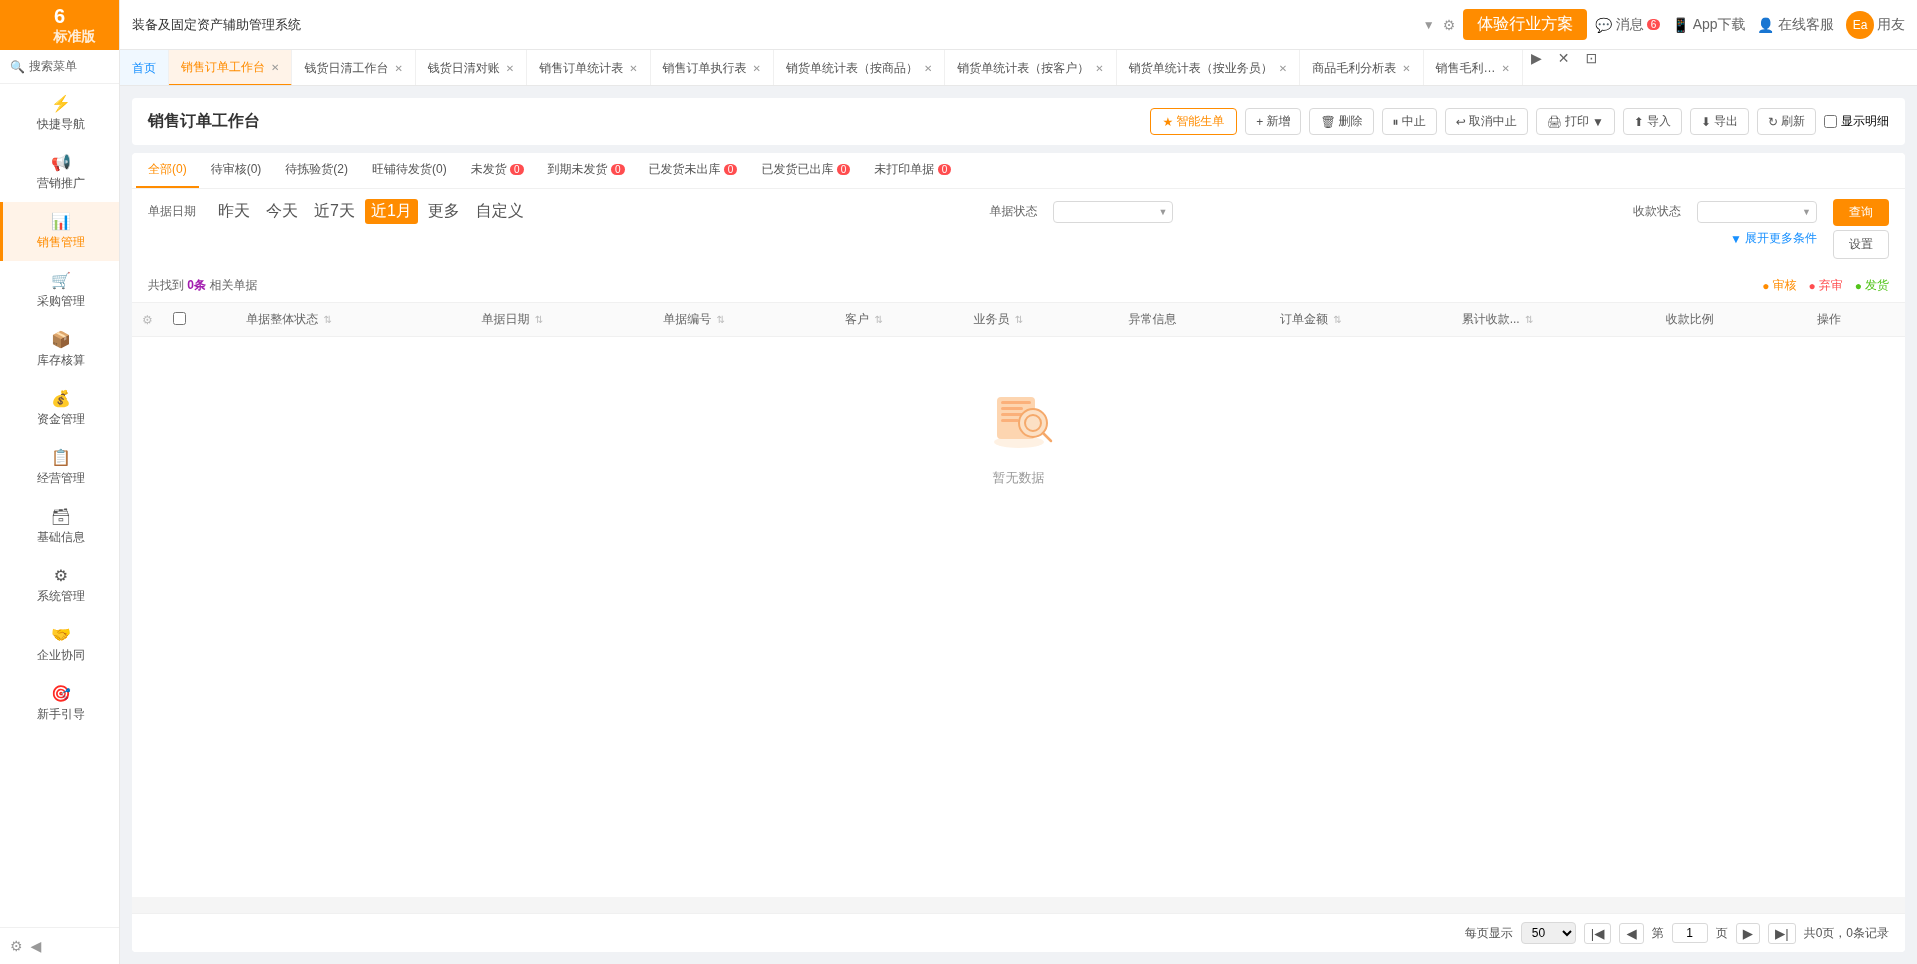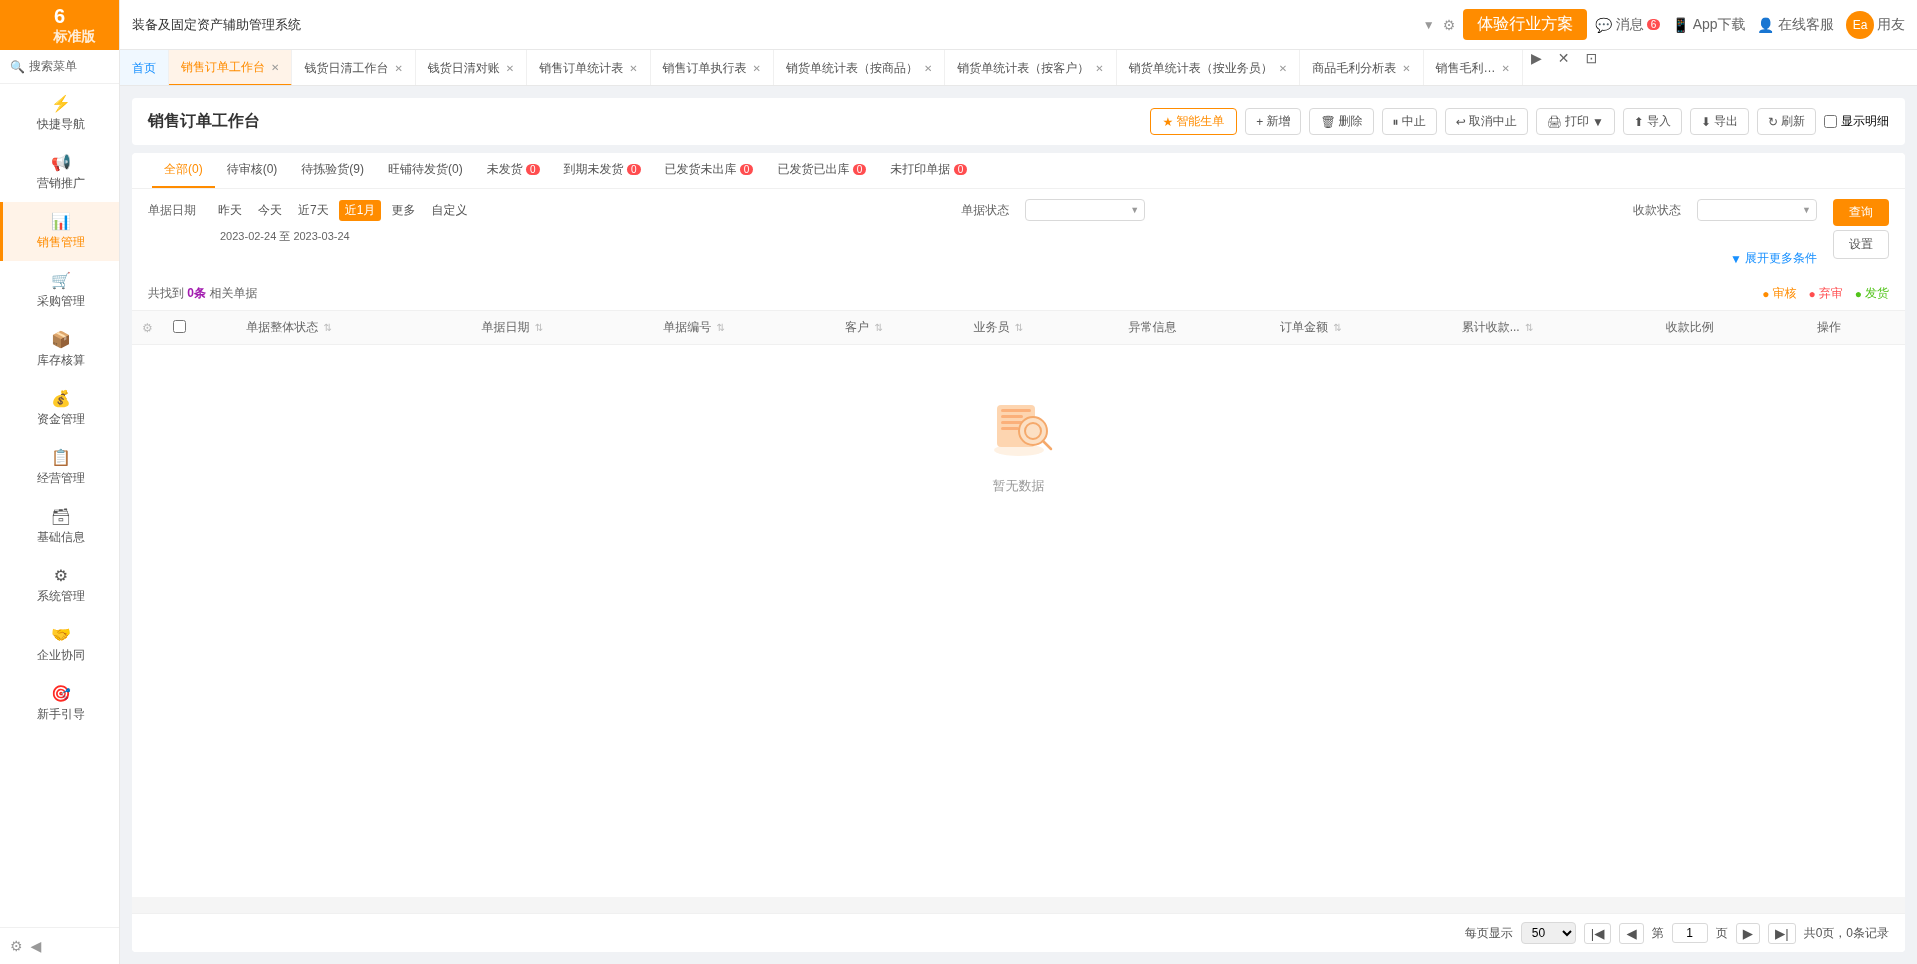--- a/index.html
+++ b/index.html
@@ -147,21 +147,21 @@
       border-radius: 4px;
     }
     .page-title { font-size: 16px; font-weight: bold; color: #333; }
     .page-actions { display: flex; gap: 8px; align-items: center; }
     .btn-smart { background: #fff; border: 1px solid #ff8c00; color: #ff8c00; padding: 4px 12px; border-radius: 4px; cursor: pointer; font-size: 12px; display: flex; align-items: center; gap: 3px; }
     .btn-action { background: #fff; border: 1px solid #d9d9d9; color: #555; padding: 4px 10px; border-radius: 4px; cursor: pointer; font-size: 12px; display: flex; align-items: center; gap: 3px; }
 
     
     .sub-tabs {
       background: #fff;
-      padding: 0 20px;
+      padding: 0 4px;
       display: flex;
       gap: 0;
       border-radius: 4px 4px 0 0;
       border-bottom: 1px solid #f0f0f0;
     }
     .sub-tab {
       padding: 8px 12px;
       cursor: pointer;
       color: #555;
       font-size: 12px;
@@ -184,21 +184,21 @@
       flex-wrap: wrap;
       margin-bottom: 6px;
     }
     .filter-label { color: #666; font-size: 12px; white-space: nowrap; }
     .filter-date-options { display: flex; gap: 4px; align-items: center; }
     .filter-date-option {
       padding: 2px 6px;
       border-radius: 3px;
       cursor: pointer;
       color: #555;
-      font-size: 12px;
+      font-size: 16px;
     }
     .filter-date-option.active-month {
       background: #ff8c00;
       color: #fff;
       border-radius: 3px;
     }
     .filter-date-text { color: #666; font-size: 11px; margin-top: 2px; }
     .filter-select {
       border: 1px solid #d9d9d9;
       border-radius: 4px;
@@ -506,21 +506,21 @@
     <div class="content-wrapper">
 
       <div class="sub-tabs">
         <div class="sub-tab active">
           <span>全部(0)</span>
         </div>
         <div class="sub-tab">
           <span>待审核(0)</span>
         </div>
         <div class="sub-tab">
-          <span>待拣验货(9)</span>
+          <span>待拣验货(2)</span>
         </div>
         <div class="sub-tab">
           <span>旺铺待发货(0)</span>
         </div>
         <div class="sub-tab">
           <span>未发货</span>
           <span class="badge-red">0</span>
         </div>
         <div class="sub-tab">
           <span>到期未发货</span>
@@ -561,24 +561,20 @@
                 </select>
               </div>
               <div style="flex:1;"></div>
               <span class="filter-label">收款状态</span>
               <div class="filter-select-wrap">
                 <select class="filter-select">
                   <option value=""></option>
                 </select>
               </div>
             </div>
-            <div class="filter-row">
-              <span style="width:56px;"></span>
-              <span class="filter-date-text">2023-02-24 至 2023-03-24</span>
-            </div>
             <div style="display:flex;justify-content:center;margin-top:6px;">
               <span class="filter-expand">
                 <span>▼</span>
                 <span>展开更多条件</span>
               </span>
             </div>
           </div>
           <div class="filter-right-btns">
             <button class="filter-query-btn">查询</button>
             <button class="filter-set-btn">设置</button>

